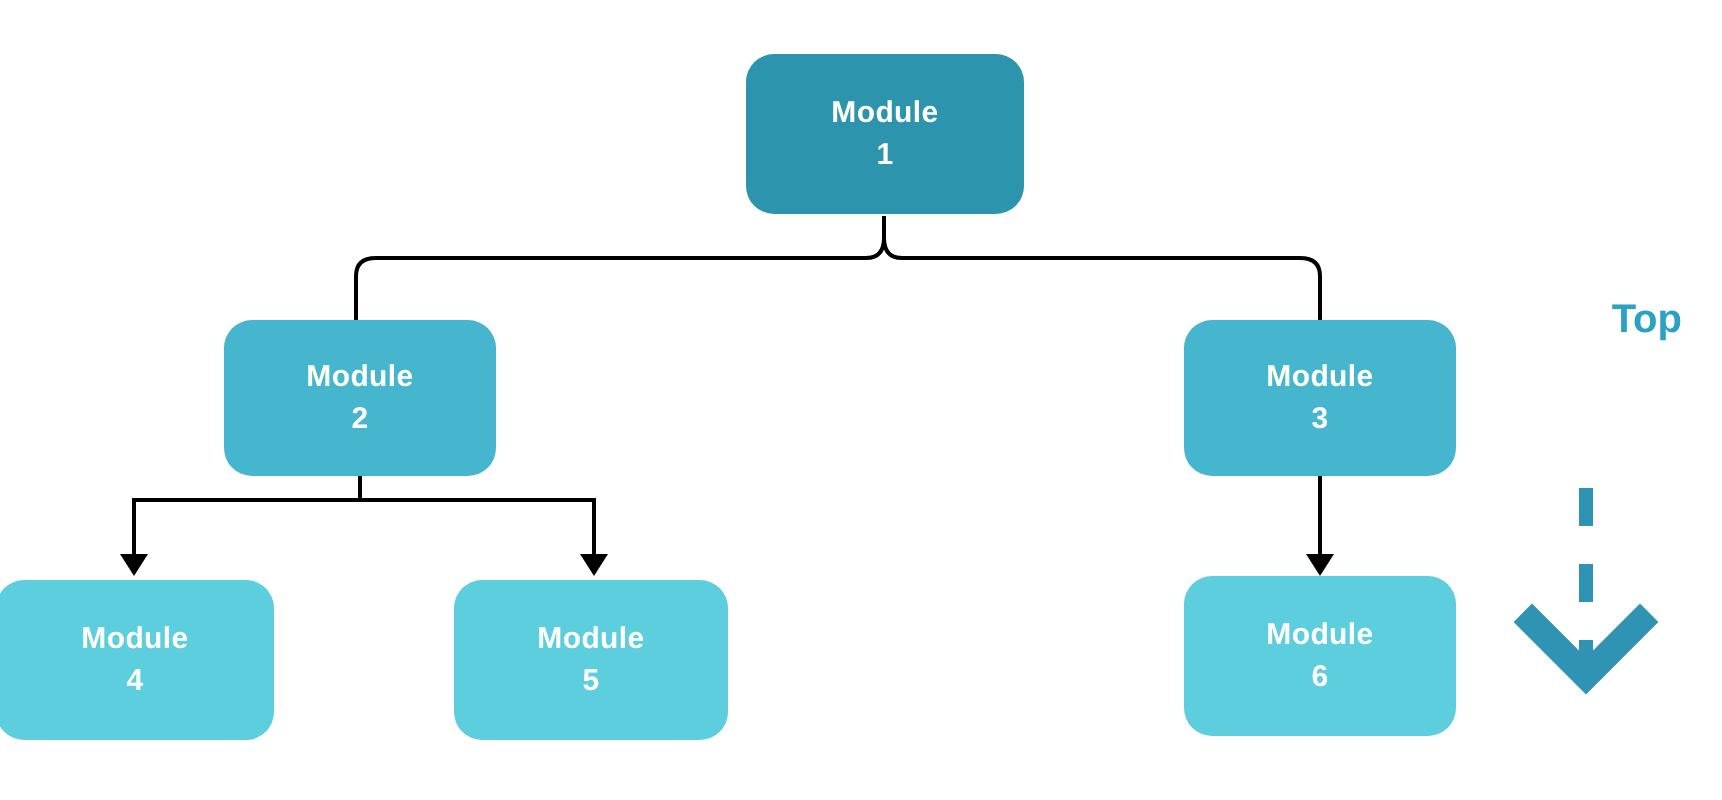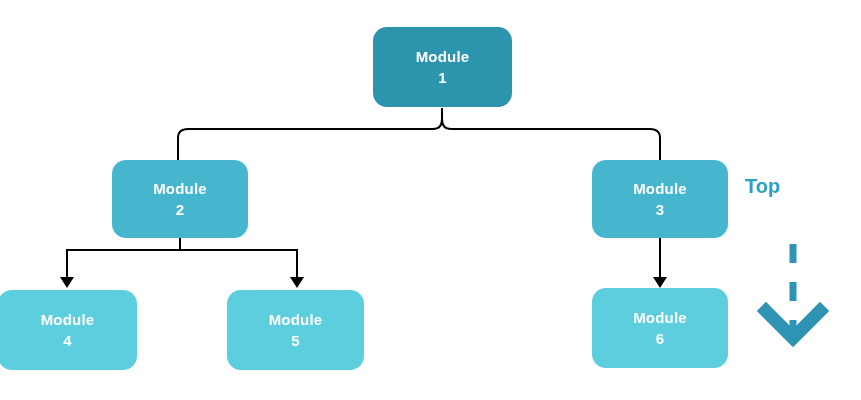--- a/index.html
+++ b/index.html
@@ -49,23 +49,23 @@
   .n1 { left: 373px; top: 27px;  width: 139px; height: 80px; }
   .n2 { left: 112px; top: 160px; width: 136px; height: 78px; }
   .n3 { left: 592px; top: 160px; width: 136px; height: 78px; }
   .n4 { left: -2px;  top: 290px; width: 139px; height: 80px; }
   .n5 { left: 227px; top: 290px; width: 137px; height: 80px; }
   .n6 { left: 592px; top: 288px; width: 136px; height: 80px; }
 
   .annotation-label {
     position: absolute;
     left: 745px;
-    top: 172px;
+    top: 146px;
     width: 96px;
-    text-align: left;
+    text-align: right;
     color: var(--annotation-text, #2ba1c6);
     font-size: 20px;
     font-weight: bold;
     line-height: 29px;
   }
   .annotation-dash {
     stroke: var(--annotation-arrow, #2f93b4);
     stroke-width: 7;
     stroke-dasharray: 19 19;
     fill: none;

